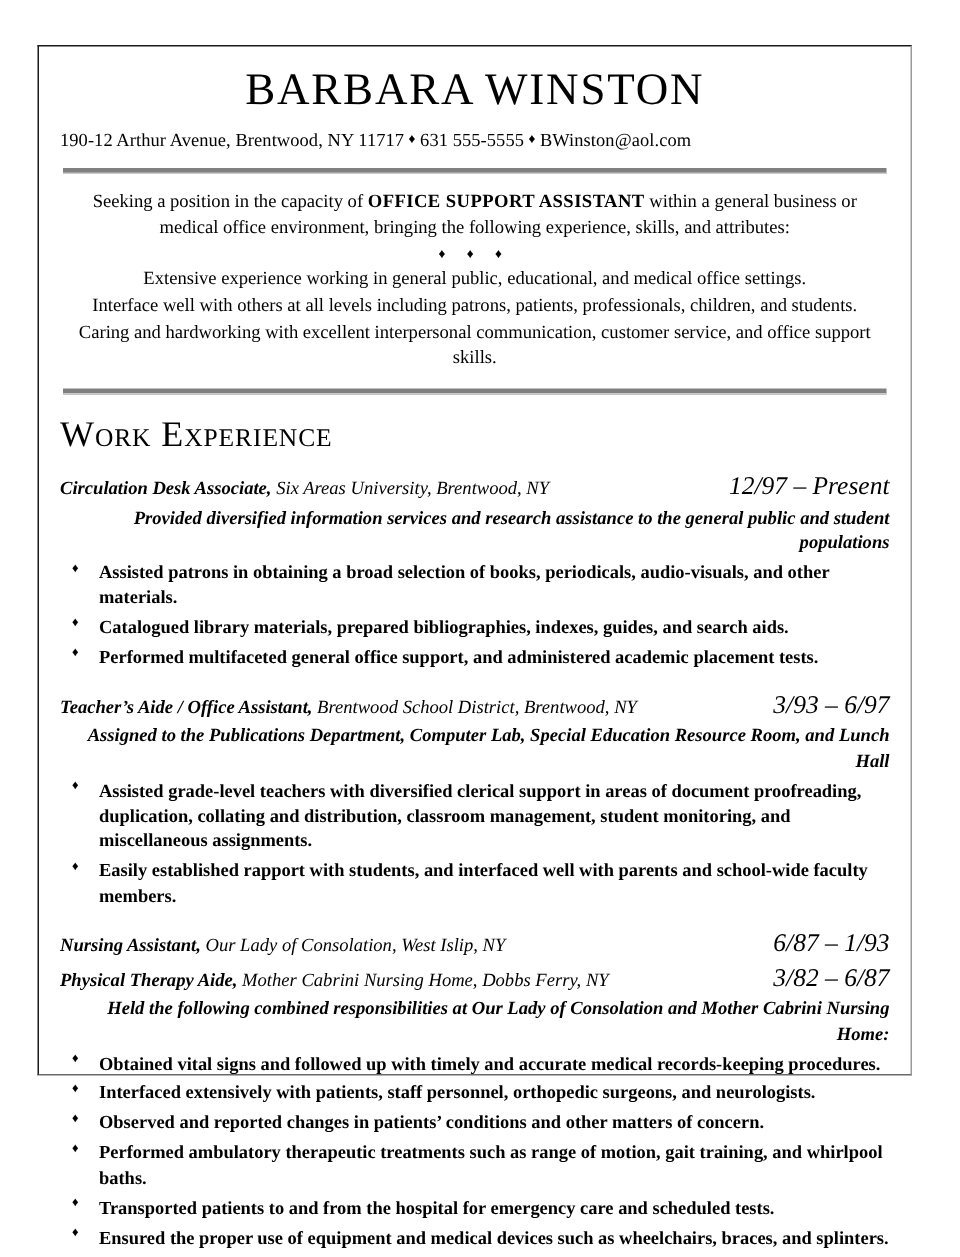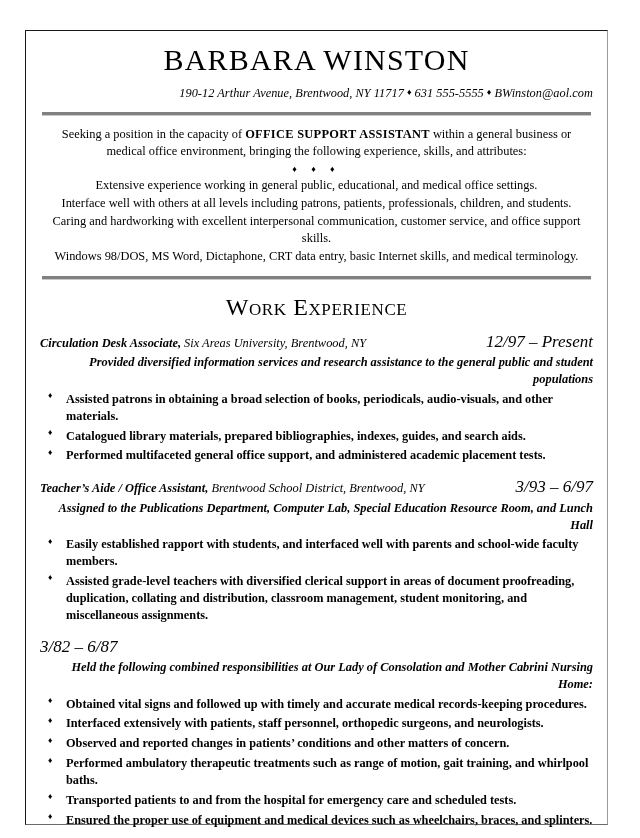--- a/index.html
+++ b/index.html
@@ -13,45 +13,44 @@
     overflow: hidden;
     font-family: "Liberation Serif", "DejaVu Serif", serif;
     color: #000000;
   }
 
   .page {
     position: absolute;
     left: 25px;
     top: 30px;
     width: 583px;
-    height: 795px;
+    height: 687px;
     background: #ffffff;
     border-top: 1.5px solid #1a1a1a;
     border-left: 1.5px solid #1a1a1a;
     border-right: 1.5px solid #9a9a9a;
     border-bottom: 1.5px solid #6a6a6a;
     box-sizing: border-box;
     padding: 0 14px;
   }
 
   
   .name {
     text-align: center;
     font-size: 30px;
     letter-spacing: 1.2px;
     font-weight: 400;
     margin: 12px 0 0 0;
     line-height: 1.12;
   }
   .contact {
-    text-align: right;
+    text-align: left;
     font-size: 12.3px;
     margin-top: 9px;
     letter-spacing: 0.05px;
-    font-style: italic;
   }
   .contact .sep {
     font-size: 9px;
     vertical-align: 1.5px;
     padding: 0 3px;
   }
 
   .rule {
     height: 3px;
     background: #808080;
@@ -71,21 +70,21 @@
   .diamonds {
     font-size: 9px;
     letter-spacing: 6px;
     margin: 2px 0 1px 0;
     line-height: 1.5;
   }
   .summary .line { margin: 0; }
 
   
   .section-heading {
-    text-align: center;
+    text-align: left;
     font-size: 24px;
     font-variant: small-caps;
     letter-spacing: 0.6px;
     margin: 14px 0 10px 0;
     line-height: 1.1;
   }
 
   
   .job { margin-bottom: 12px; }
   .job-line {
@@ -142,21 +141,20 @@
   </div>
 
   <div class="rule"></div>
 
   <div class="summary">
     <p class="obj"><span>Seeking a position in the capacity of </span><b>OFFICE SUPPORT ASSISTANT</b><span> within a general business or medical office environment, bringing the following experience, skills, and attributes:</span></p>
     <div class="diamonds">♦ ♦ ♦</div>
     <p class="line">Extensive experience working in general public, educational, and medical office settings.</p>
     <p class="line">Interface well with others at all levels including patrons, patients, professionals, children, and students.</p>
     <p class="line">Caring and hardworking with excellent interpersonal communication, customer service, and office support skills.</p>
-    <p class="line">Windows 98/DOS, MS Word, Dictaphone, CRT data entry, basic Internet skills, and medical terminology.</p>
   </div>
 
   <div class="rule"></div>
 
   <div class="section-heading">Work Experience</div>
 
   <div class="job">
     <div class="job-line">
       <div class="job-left"><span class="job-title">Circulation Desk Associate,</span><span> Six Areas University, Brentwood, NY</span></div>
       <div class="job-date">12/97 – Present</div>
@@ -169,27 +167,32 @@
     </ul>
   </div>
 
   <div class="job">
     <div class="job-line">
       <div class="job-left"><span class="job-title">Teacher’s Aide / Office Assistant,</span><span> Brentwood School District, Brentwood, NY</span></div>
       <div class="job-date">3/93 – 6/97</div>
     </div>
     <div class="job-sub">Assigned to the Publications Department, Computer Lab, Special Education Resource Room, and Lunch Hall</div>
     <ul class="bullets">
+      <li>Assisted grade-level teachers with diversified clerical support in areas of document proofreading, duplication, collating and distribution, classroom management, student monitoring, and miscellaneous assignments.</li>
       <li>Easily established rapport with students, and interfaced well with parents and school-wide faculty members.</li>
-      <li>Assisted grade-level teachers with diversified clerical support in areas of document proofreading, duplication, collating and distribution, classroom management, student monitoring, and miscellaneous assignments.</li>
     </ul>
   </div>
 
   <div class="job">
     <div class="job-line">
+      <div class="job-left"><span class="job-title">Nursing Assistant,</span><span> Our Lady of Consolation, West Islip, NY</span></div>
+      <div class="job-date">6/87 – 1/93</div>
+    </div>
+    <div class="job-line">
+      <div class="job-left"><span class="job-title">Physical Therapy Aide,</span><span> Mother Cabrini Nursing Home, Dobbs Ferry, NY</span></div>
       <div class="job-date">3/82 – 6/87</div>
     </div>
     <div class="job-sub">Held the following combined responsibilities at Our Lady of Consolation and Mother Cabrini Nursing Home:</div>
     <ul class="bullets">
       <li>Obtained vital signs and followed up with timely and accurate medical records-keeping procedures.</li>
       <li>Interfaced extensively with patients, staff personnel, orthopedic surgeons, and neurologists.</li>
       <li>Observed and reported changes in patients’ conditions and other matters of concern.</li>
       <li>Performed ambulatory therapeutic treatments such as range of motion, gait training, and whirlpool baths.</li>
       <li>Transported patients to and from the hospital for emergency care and scheduled tests.</li>
       <li>Ensured the proper use of equipment and medical devices such as wheelchairs, braces, and splinters.</li>

